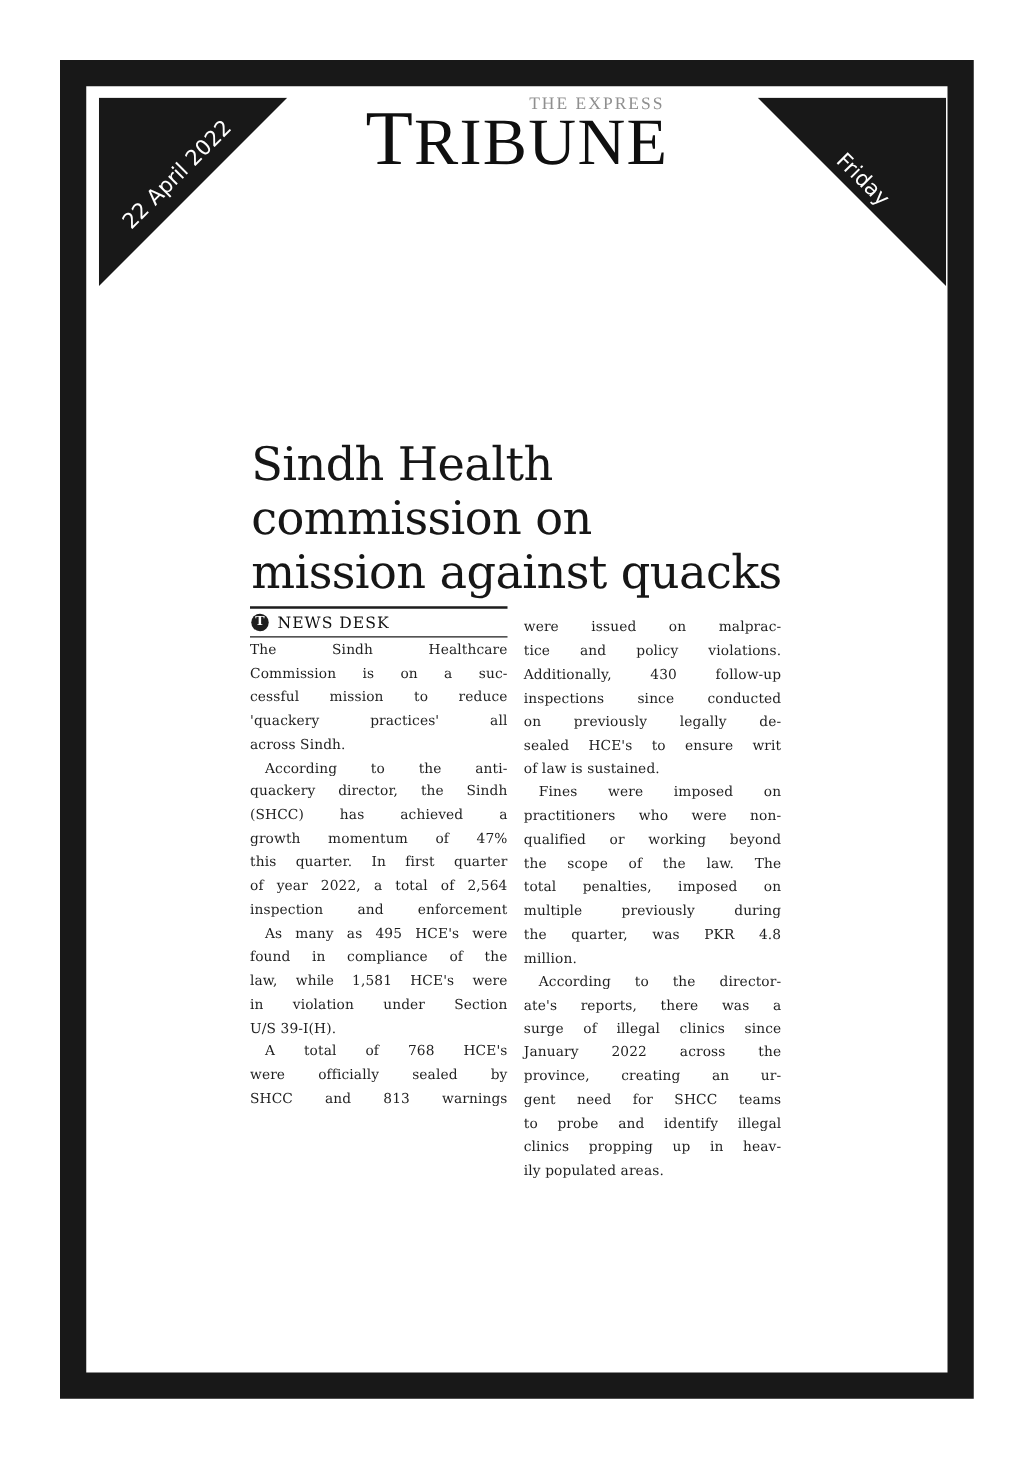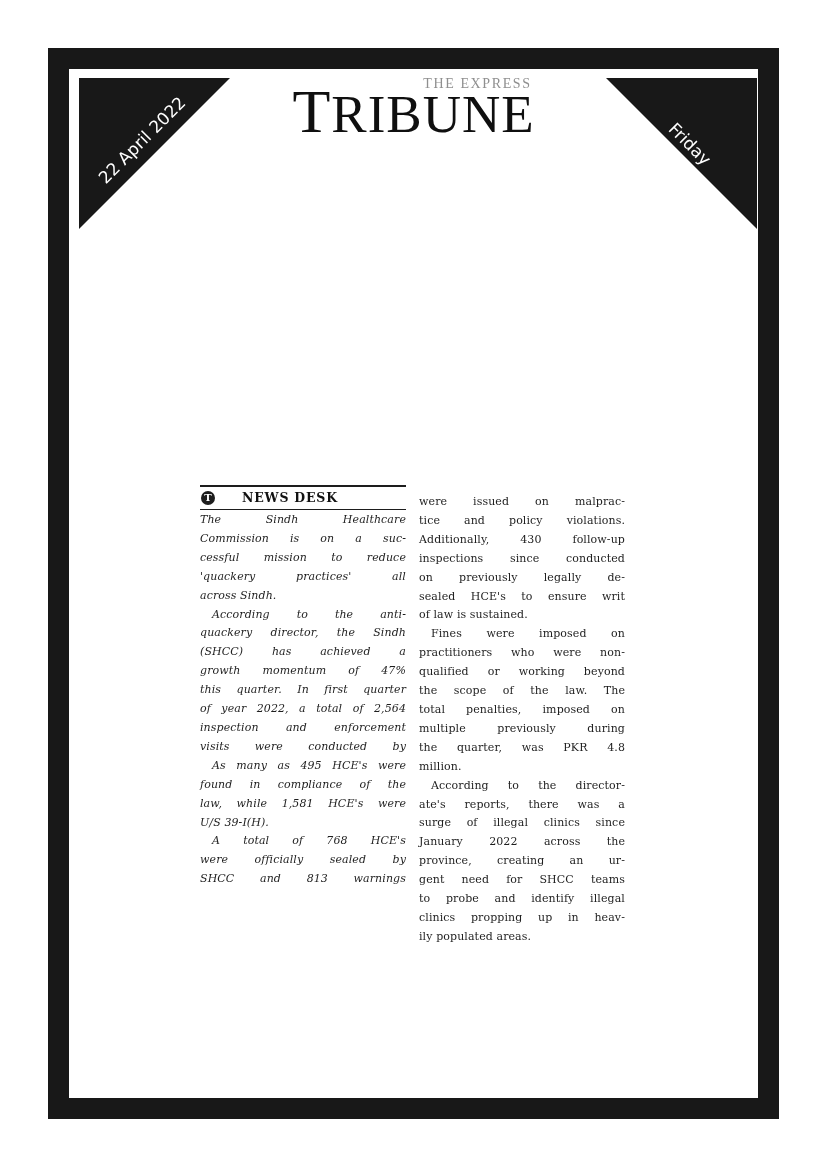--- a/index.html
+++ b/index.html
@@ -94,36 +94,35 @@
     background: #1d1d1d;
     color: #ffffff;
     font-family: "DejaVu Serif", serif;
     font-weight: bold;
     font-size: 10px;
     line-height: 14px;
     text-align: center;
     flex: 0 0 14px;
   }
   .byline-label {
-    font-weight: bold;
+    font-weight: normal;
     font-size: 12.5px;
     letter-spacing: 0.8px;
     color: #111111;
-    margin-left: 20px;
   }
   
   .col {
     position: absolute;
     width: 206px;
     color: #1e1e1e;
     font-size: 11px;
     line-height: 18.9px;
     letter-spacing: 0.1px;
   }
-  .col-left  { left: 200px; top: 511px; font-style: italic; }
+  .col-left  { left: 200px; top: 511px; }
   .col-right { left: 419px; top: 493px; }
   .bodyline { text-align: justify; text-align-last: justify; }
   .bodyline.last { text-align-last: left; }
   .bodyline.indent { text-indent: 12px; }
 </style>
 </head>
 <body>
 
 <div class="page">
 
@@ -137,43 +136,48 @@
     <span class="ribbon-label">Friday</span>
   </div>
 
   <div class="masthead">
     <div class="masthead-inner">
       <div class="masthead-kicker">THE EXPRESS</div>
       <div class="masthead-title">TRIBUNE</div>
     </div>
   </div>
 
+  <div class="headline">
+    <div>Sindh Health</div>
+    <div>commission on</div>
+    <div>mission against quacks</div>
+  </div>
 
   <div class="byline">
     <span class="byline-icon">T</span>
     <span class="byline-label">NEWS DESK</span>
   </div>
 
   <div class="col col-left">
       <div class="bodyline">The Sindh Healthcare</div>
       <div class="bodyline">Commission is on a suc-</div>
       <div class="bodyline">cessful mission to reduce</div>
       <div class="bodyline">'quackery practices' all</div>
       <div class="bodyline last">across Sindh.</div>
       <div class="bodyline indent">According to the anti-</div>
       <div class="bodyline">quackery director, the Sindh</div>
       <div class="bodyline">(SHCC) has achieved a</div>
       <div class="bodyline">growth momentum of 47%</div>
       <div class="bodyline">this quarter. In first quarter</div>
       <div class="bodyline">of year 2022, a total of 2,564</div>
       <div class="bodyline">inspection and enforcement</div>
-      <div class="bodyline">visits were conducted by</div>
       <div class="bodyline indent">As many as 495 HCE's were</div>
       <div class="bodyline">found in compliance of the</div>
       <div class="bodyline">law, while 1,581 HCE's were</div>
+      <div class="bodyline">in violation under Section</div>
       <div class="bodyline last">U/S 39-I(H).</div>
       <div class="bodyline indent">A total of 768 HCE's</div>
       <div class="bodyline">were officially sealed by</div>
       <div class="bodyline">SHCC and 813 warnings</div>
     </div>
 
   <div class="col col-right">
       <div class="bodyline">were issued on malprac-</div>
       <div class="bodyline">tice and policy violations.</div>
       <div class="bodyline">Additionally, 430 follow-up</div>

